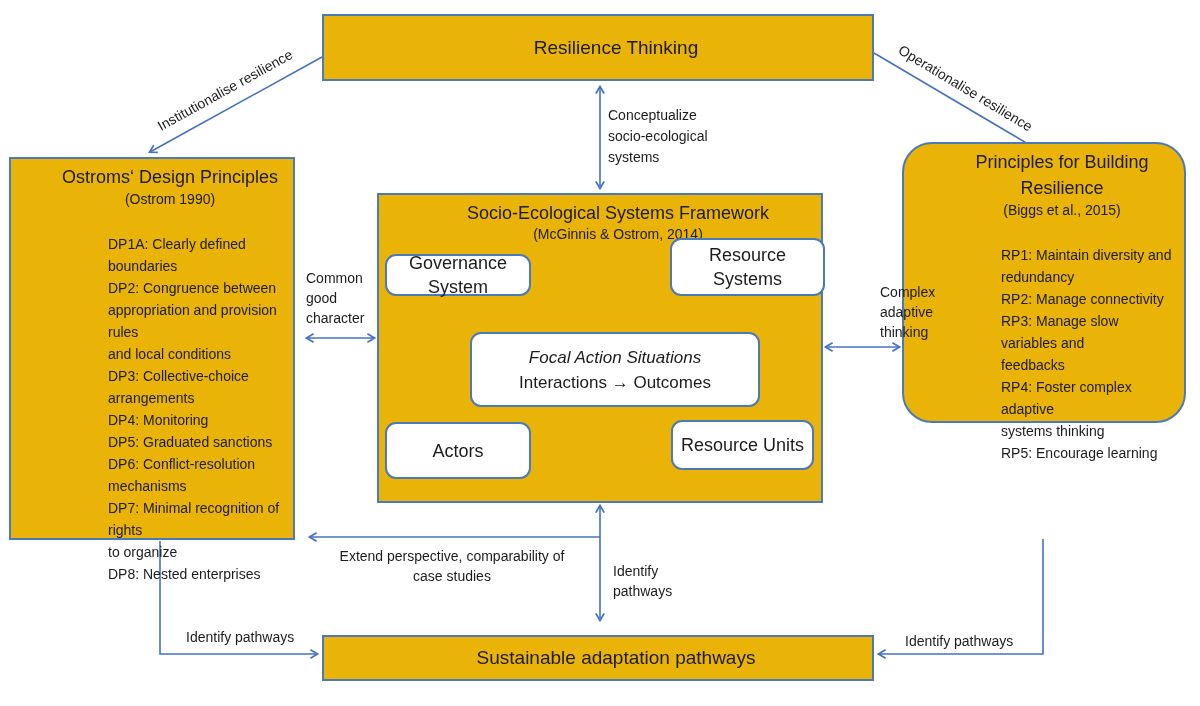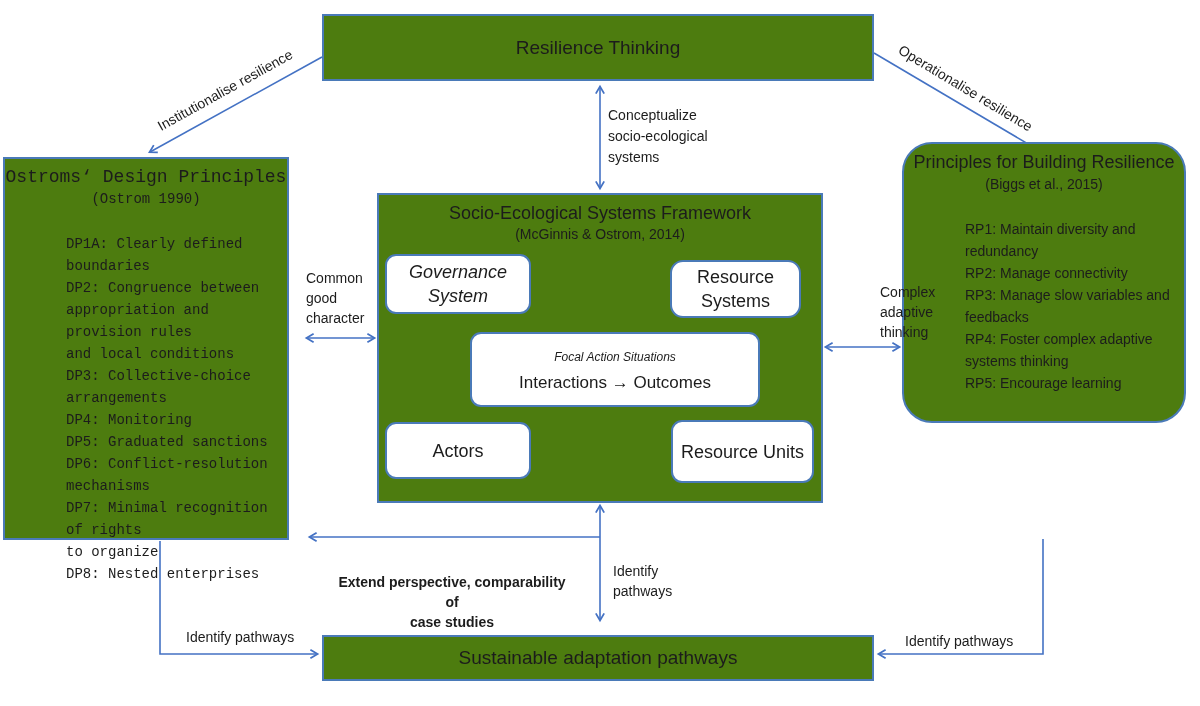--- a/index.html
+++ b/index.html
@@ -7,34 +7,35 @@
     --arrow:#4472c4;
     --ink:#1c1c1c;
   }
   html,body{margin:0;padding:0;background:#fff;}
   .canvas{
     position:relative;width:1200px;height:706px;background:#fff;overflow:hidden;
     font-family:"Liberation Sans", sans-serif;color:var(--ink);
   }
   .arrow-layer{position:absolute;inset:0;z-index:1;}
   .box{
-    position:absolute;z-index:2;background:#4d7c0f;border:2px solid var(--box);
+    position:absolute;z-index:2;background:#eab308;border:2px solid var(--box);
     box-sizing:border-box;
+    padding-left:36px;
   }
   .center-flex{display:flex;align-items:center;justify-content:center;text-align:center;}
   .big-title{font-size:19px;}
   .box-title{font-size:18px;line-height:26px;text-align:center;padding-top:5px;}
   .box-subtitle{font-size:14px;line-height:19px;text-align:center;}
   .box-items{margin-top:24px;padding:0 10px 0 13px;font-size:14px;line-height:22px;margin-left:48px;}
   .pre{white-space:pre-line;}
   .rbox{
     position:absolute;z-index:3;background:#fff;border:2px solid var(--box);
     border-radius:11px;box-sizing:border-box;font-size:18px;line-height:24px;
   }
-  .focal-line1{font-style:italic;font-size:12px;line-height:25px;}
+  .focal-line1{font-style:italic;font-size:17px;line-height:25px;}
   .focal-line2{font-size:17px;line-height:25px;}
   .lbl{position:absolute;z-index:4;font-size:14px;line-height:20px;}
   .rot{text-align:center;}
 </style>
 </head>
 <body>
 
 <div class="canvas">
 
   <svg class="arrow-layer" width="1200" height="706" viewBox="0 0 1200 706">
@@ -53,21 +54,21 @@
       <line x1="600" y1="537" x2="310" y2="537" marker-end="url(#arr)"></line>
       <polyline points="160,541 160,654 317,654" marker-end="url(#arr)"></polyline>
       <polyline points="1043,539 1043,654 879,654" marker-end="url(#arr)"></polyline>
     </g>
   </svg>
 
   <div class="box center-flex big-title" style="left:322px;top:14px;width:552px;height:67px;">
     <span>Resilience Thinking</span>
   </div>
 
-  <div class="box" style="left:3px;top:157px;width:286px;height:383px;font-family:Liberation Mono, monospace;">
+  <div class="box" style="left:9px;top:157px;width:286px;height:383px;">
     <div class="box-title">Ostroms‘ Design Principles</div>
     <div class="box-subtitle">(Ostrom 1990)</div>
     <div class="box-items">
       <div class="pre">DP1A: Clearly defined boundaries</div>
       <div class="pre">DP2: Congruence between
 appropriation and provision rules
 and local conditions</div>
       <div class="pre">DP3: Collective-choice
 arrangements</div>
       <div class="pre">DP4: Monitoring</div>
@@ -92,34 +93,34 @@
       <div class="pre">RP4: Foster complex adaptive
 systems thinking</div>
       <div class="pre">RP5: Encourage learning</div>
     </div>
   </div>
 
   <div class="box" style="left:377px;top:193px;width:446px;height:310px;">
     <div class="box-title" style="font-size:18px;line-height:24px;padding-top:6px;">Socio-Ecological Systems Framework</div>
     <div class="box-subtitle">(McGinnis &amp; Ostrom, 2014)</div>
 
-    <div class="rbox center-flex" style="left:6px;top:59px;width:146px;height:60px;font-style:italic;">
+    <div class="rbox center-flex" style="left:6px;top:59px;width:146px;height:42px;">
       <span>Governance System</span>
     </div>
-    <div class="rbox center-flex" style="left:291px;top:65px;width:131px;height:58px;border-radius:13px;">
+    <div class="rbox center-flex" style="left:291px;top:43px;width:155px;height:58px;">
       <span>Resource Systems</span>
     </div>
     <div class="rbox center-flex" style="left:91px;top:137px;width:290px;height:75px;flex-direction:column;">
       <div class="focal-line1">Focal Action Situations</div>
       <div class="focal-line2">Interactions → Outcomes</div>
     </div>
     <div class="rbox center-flex" style="left:6px;top:227px;width:146px;height:57px;">
       <span>Actors</span>
     </div>
-    <div class="rbox center-flex" style="left:292px;top:225px;width:143px;height:63px;">
+    <div class="rbox center-flex" style="left:292px;top:225px;width:143px;height:50px;">
       <span>Resource Units</span>
     </div>
   </div>
 
   <div class="box center-flex big-title" style="left:322px;top:623px;width:552px;height:46px;margin-top:12px;">
     <span>Sustainable adaptation pathways</span>
   </div>
 
   <div class="lbl rot" style="left:120px;top:80px;width:210px;transform:rotate(-29deg);">Institutionalise resilience</div>
 
@@ -130,21 +131,21 @@
 systems</div>
 
   <div class="lbl pre" style="left:306px;top:268px;width:74px;">Common
 good
 character</div>
 
   <div class="lbl pre" style="left:832px;top:282px;width:72px;margin-left:48px;">Complex
 adaptive
 thinking</div>
 
-  <div class="lbl pre" style="left:332px;top:572px;width:240px;text-align:center;font-weight:bold;">Extend perspective, comparability of
+  <div class="lbl pre" style="left:332px;top:546px;width:240px;text-align:center;">Extend perspective, comparability of
 case studies</div>
 
   <div class="lbl pre" style="left:613px;top:561px;width:80px;">Identify
 pathways</div>
 
   <div class="lbl" style="left:186px;top:627px;width:130px;">Identify pathways</div>
 
   <div class="lbl" style="left:905px;top:631px;width:130px;">Identify pathways</div>
 
 </div>

